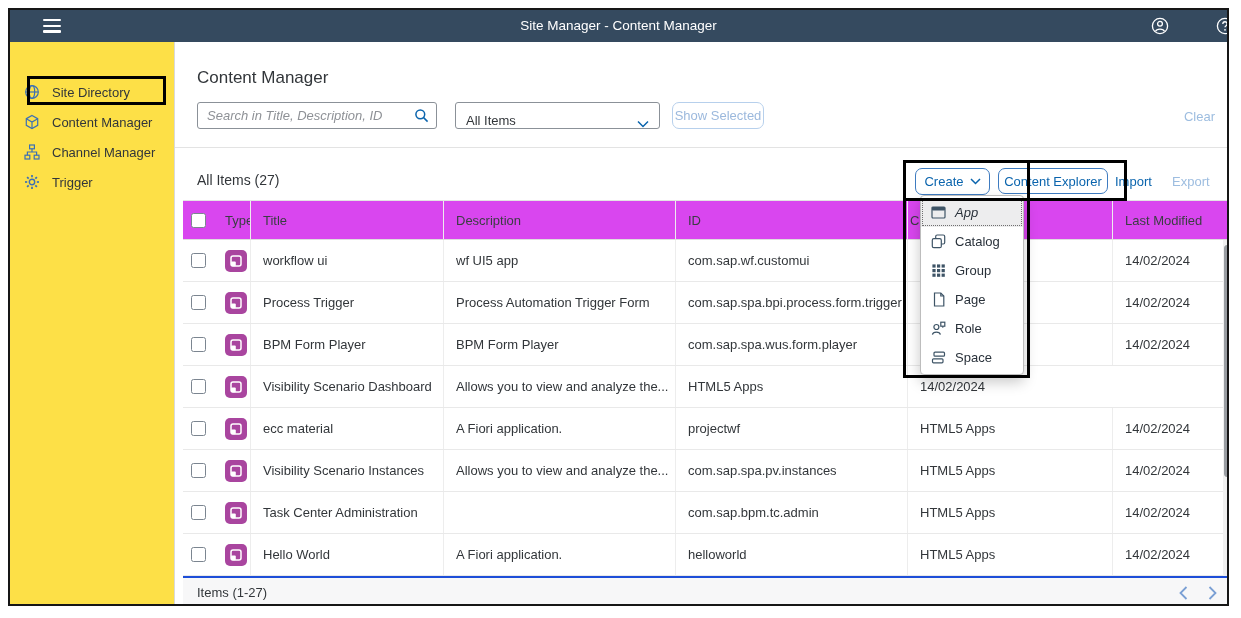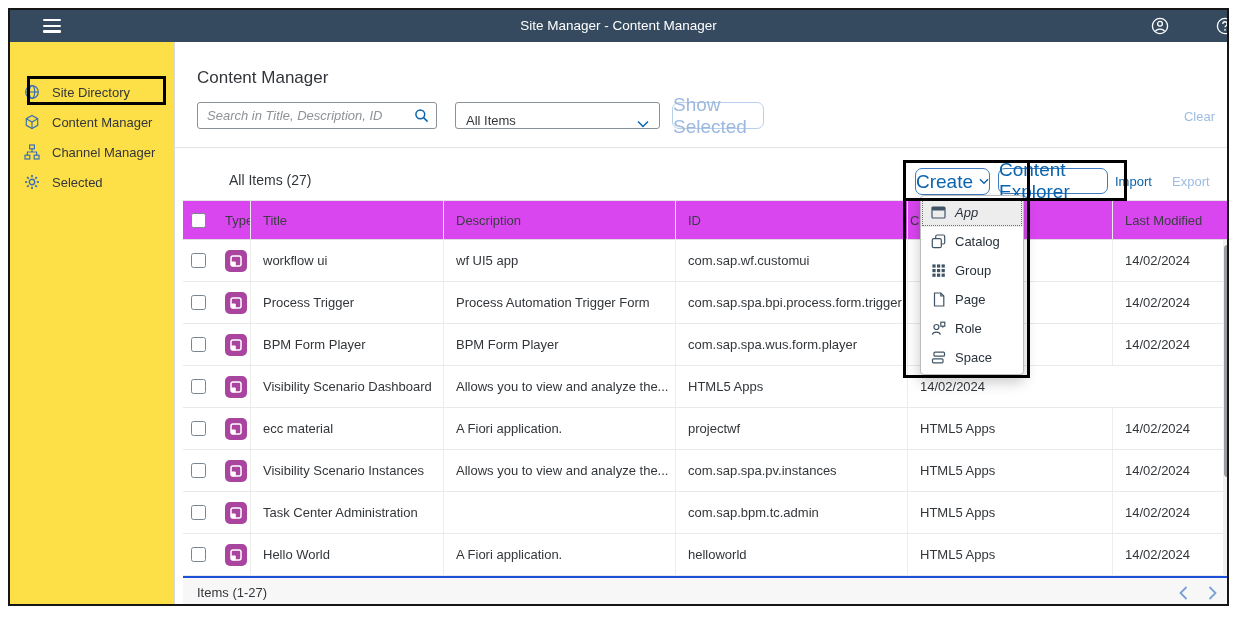--- a/index.html
+++ b/index.html
@@ -23,27 +23,27 @@
   .main { position:absolute; left:165px; top:32px; width:1056px; height:566px; background:#fff; }
   .page-title { position:absolute; left:22px; top:26px; font-size:17px; color:#32363a; }
 
   .filter-sec { position:absolute; left:0; top:0; width:100%; height:106px; border-bottom:1px solid #e3e3e3; }
   .searchbox { position:absolute; left:22px; top:60px; width:240px; height:27px; }
   .searchbox input { width:100%; height:100%; border:1px solid #8b9198; border-radius:3px; padding:0 32px 0 9px; font-size:13px; font-family:"Liberation Sans",sans-serif; color:#32363a; outline:none; }
   .searchbox input::placeholder { font-style:italic; color:#8e9196; }
   .searchbox svg { position:absolute; right:8px; top:6px; }
   .selectbox { position:absolute; left:280px; top:60px; width:205px; height:27px; border:1px solid #8b9198; border-radius:3px; background:#fff; display:flex; align-items:flex-end; padding:0 10px; font-size:13px; color:#32363a; cursor:pointer; }
   .selectbox svg { margin-left:auto; }
-  .btn { display:inline-flex; align-items:center; justify-content:center; gap:6px; height:27px; border-radius:7px; background:#fff; font-size:19px; cursor:pointer; border:1px solid #3e7bc0; color:#0a64ad; }
+  .btn { display:inline-flex; align-items:center; justify-content:center; gap:6px; height:27px; border-radius:7px; background:#fff; font-size:13px; cursor:pointer; border:1px solid #3e7bc0; color:#0a64ad; }
   .btn-show { position:absolute; left:497px; top:60px; width:92px; border-color:#b7d0ec; color:#9cb9dd; }
   .link { font-size:13px; color:#0a64ad; cursor:pointer; }
   .link.dis { color:#9dbde0; }
   .lnk-clear { position:absolute; right:16px; top:67px; }
 
-  .section-title { position:absolute; left:22px; top:130px; font-size:14px; color:#32363a;margin-left:32px; }
+  .section-title { position:absolute; left:22px; top:130px; font-size:14px; color:#32363a; }
   .btn-create { position:absolute; left:740px; top:126px; width:75px; height:27px; }
   .btn-explorer { position:absolute; left:823px; top:126px; width:110px; height:26px; }
   .lnk-import { position:absolute; left:940px; top:132px; }
   .lnk-export { position:absolute; left:997px; top:132px; }
 
   
   .tablebox { position:absolute; left:8px; top:158px; width:1048px; }
   .thead, .trow { display:grid; grid-template-columns:30px 37px 193px 232px 232px 205px 1fr; align-items:center; }
   .thead { height:40px; background:#d946ef; border-top:1px solid #e4e4e4; border-bottom:1px solid #dedede; font-size:13px; color:#3a3e42; }
   .trow { height:42px; background:#fff; border-bottom:1px solid #e9e9e9; font-size:13px; color:#32363a; }
@@ -131,21 +131,21 @@
           <line x1="8" y1="1" x2="8" y2="3.2"></line>
             <line x1="8" y1="12.8" x2="8" y2="15"></line>
           <line x1="1" y1="8" x2="3.2" y2="8"></line>
             <line x1="12.8" y1="8" x2="15" y2="8"></line>
           <line x1="3.1" y1="3.1" x2="4.7" y2="4.7"></line>
             <line x1="11.3" y1="11.3" x2="12.9" y2="12.9"></line>
           <line x1="3.1" y1="12.9" x2="4.7" y2="11.3"></line>
             <line x1="11.3" y1="4.7" x2="12.9" y2="3.1"></line>
         </g>
       </svg>
-      <span>Selected</span>
+      <span>Trigger</span>
     </div>
   </div>
 
   <div class="ann ann-sidebar"></div>
 
   <div class="main">
     <div class="filter-sec">
       <div class="page-title">Content Manager</div>
       <div class="searchbox">
         <input placeholder="Search in Title, Description, ID" style="">

